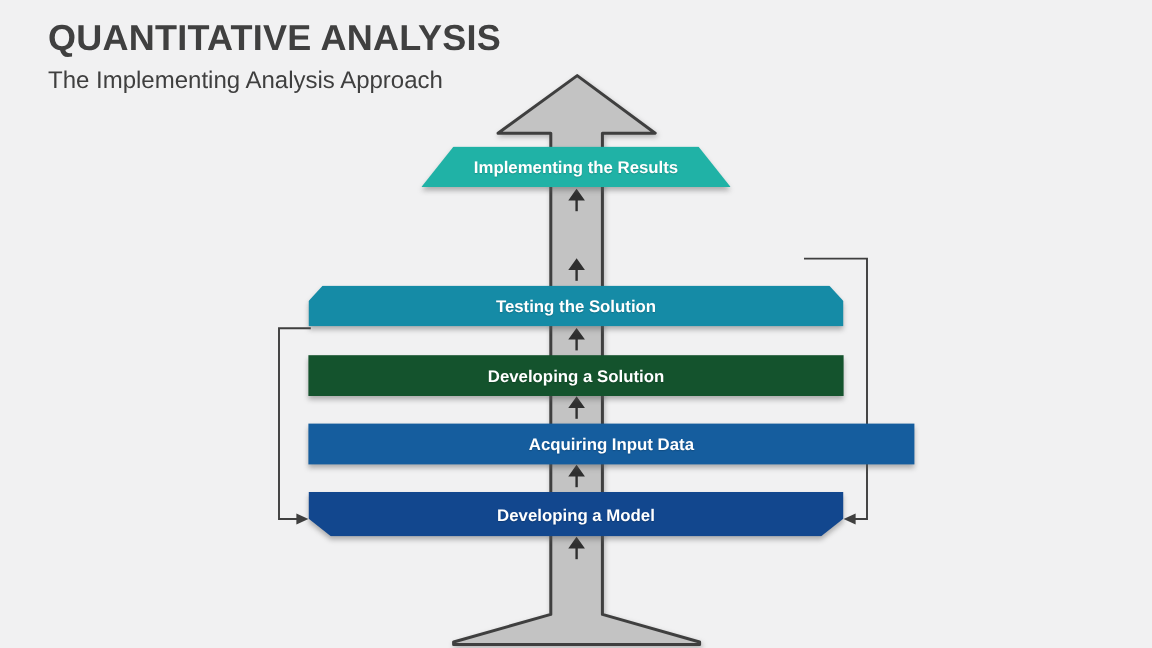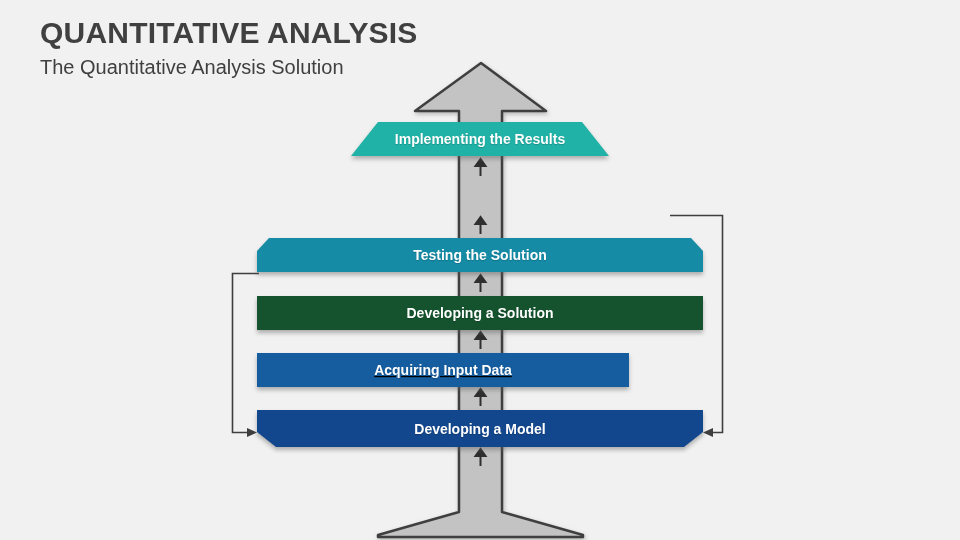--- a/index.html
+++ b/index.html
@@ -63,35 +63,35 @@
   .s0 .step { clip-path: polygon(27px 0, calc(100% - 27px) 0, 100% 100%, 0 100%); }
 
   .s1 { left: 292px; top: 180px; width: 378px; height: 34px; }
   .s1 .step { clip-path: polygon(36px 0, calc(100% - 36px) 0, 100% 100%, 0 100%); }
 
   .s2 { left: 257px; top: 238px; width: 446px; height: 34px; }
   .s2 .step { clip-path: polygon(12px 0, calc(100% - 12px) 0, 100% 13px, 100% 100%, 0 100%, 0 13px); }
 
   .s3 { left: 257px; top: 296px; width: 446px; height: 34px; }
 
-  .s4 { left: 257px; top: 353px; width: 372px; height: 34px; text-decoration: underline; }
+  .s4 { left: 257px; top: 353px; width: 505px; height: 34px; }
 
   .s5 { left: 257px; top: 410px; width: 446px; height: 37px; }
   .s5 .step { clip-path: polygon(0 0, 100% 0, 100% calc(100% - 15px), calc(100% - 19px) 100%, 19px 100%, 0 calc(100% - 15px)); }
 
   .s6 { left: 292px; top: 470px; width: 378px; height: 35px; }
   .s6 .step { clip-path: polygon(0 0, 100% 0, calc(100% - 35px) 100%, 35px 100%); }
 </style>
 </head>
 <body>
 
 <div class="slide">
 
   <div class="title">QUANTITATIVE ANALYSIS</div>
-  <div class="subtitle">The Quantitative Analysis Solution</div>
+  <div class="subtitle">The Implementing Analysis Approach</div>
 
   <svg class="diagram-svg" width="960" height="540" viewBox="0 0 960 540">
 
     <path d="M 481 63
              L 546 111 L 502 111
              L 502 512 L 583 535 L 583 537 L 378 537 L 378 535 L 459 512
              L 459 111 L 415 111 Z" fill="#c3c3c3" stroke="#3f3f3f" stroke-width="2.5" stroke-linejoin="round" style="filter: drop-shadow(1px 2px 2px rgba(90,90,90,0.4));"></path>
 
     <g>
       <path d="M 259 273.5 L 232.5 273.5 L 232.5 432.5 L 248 432.5" fill="none" stroke="#3f3f3f" stroke-width="1.6"></path>

